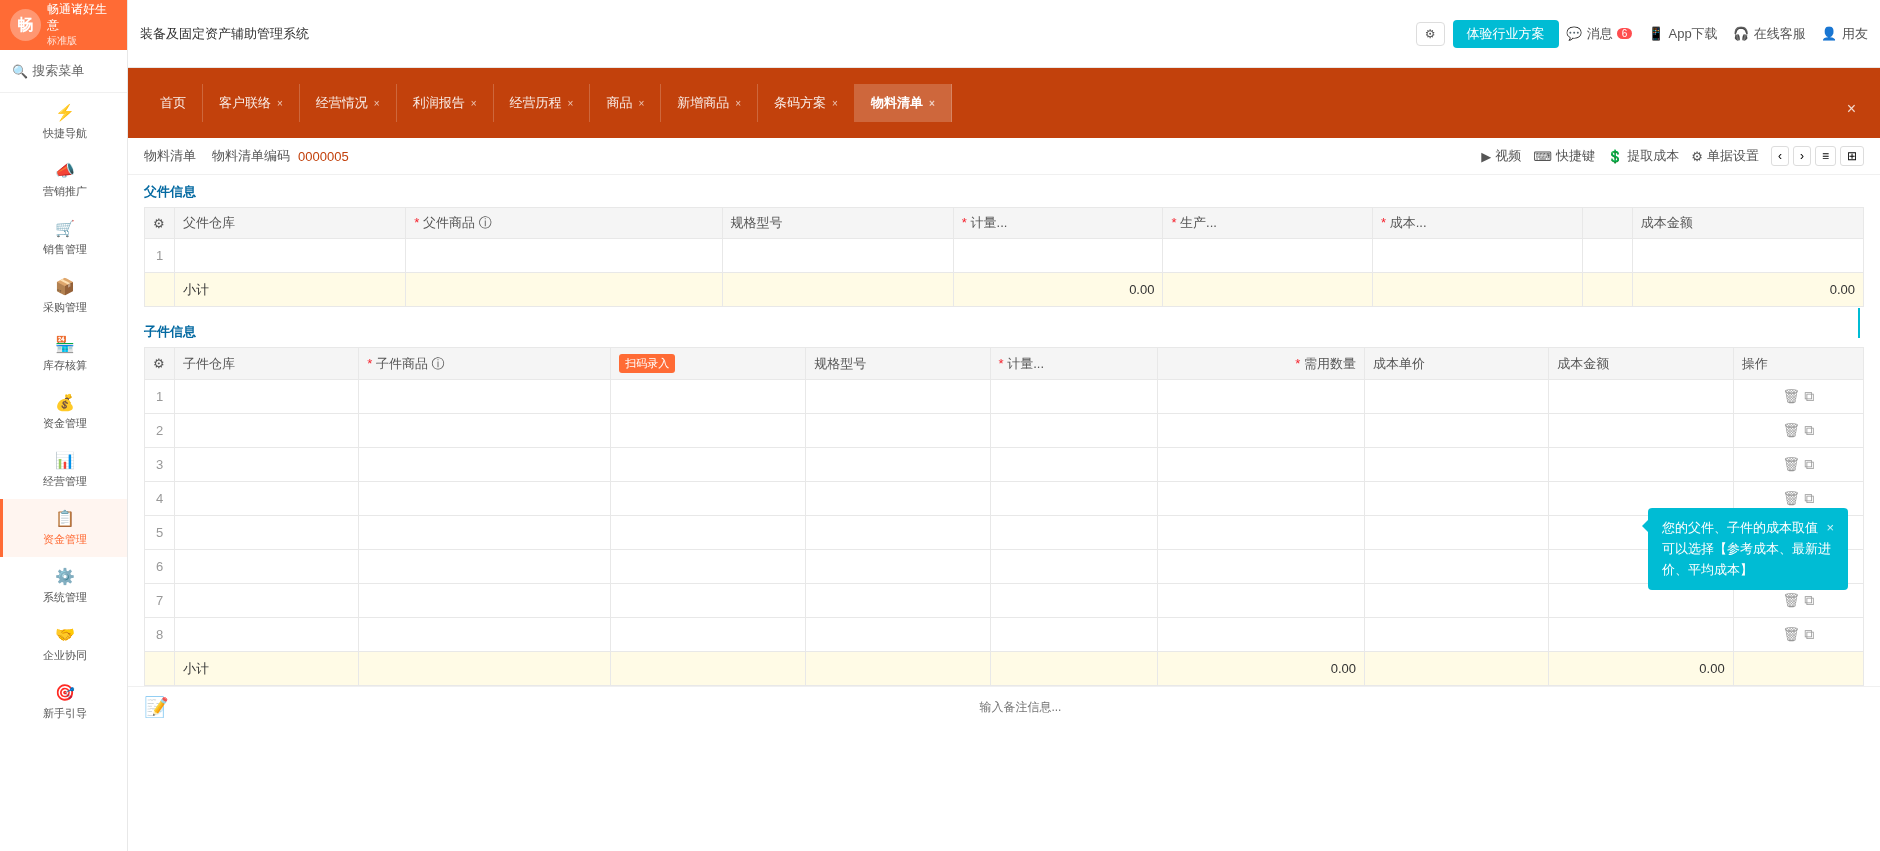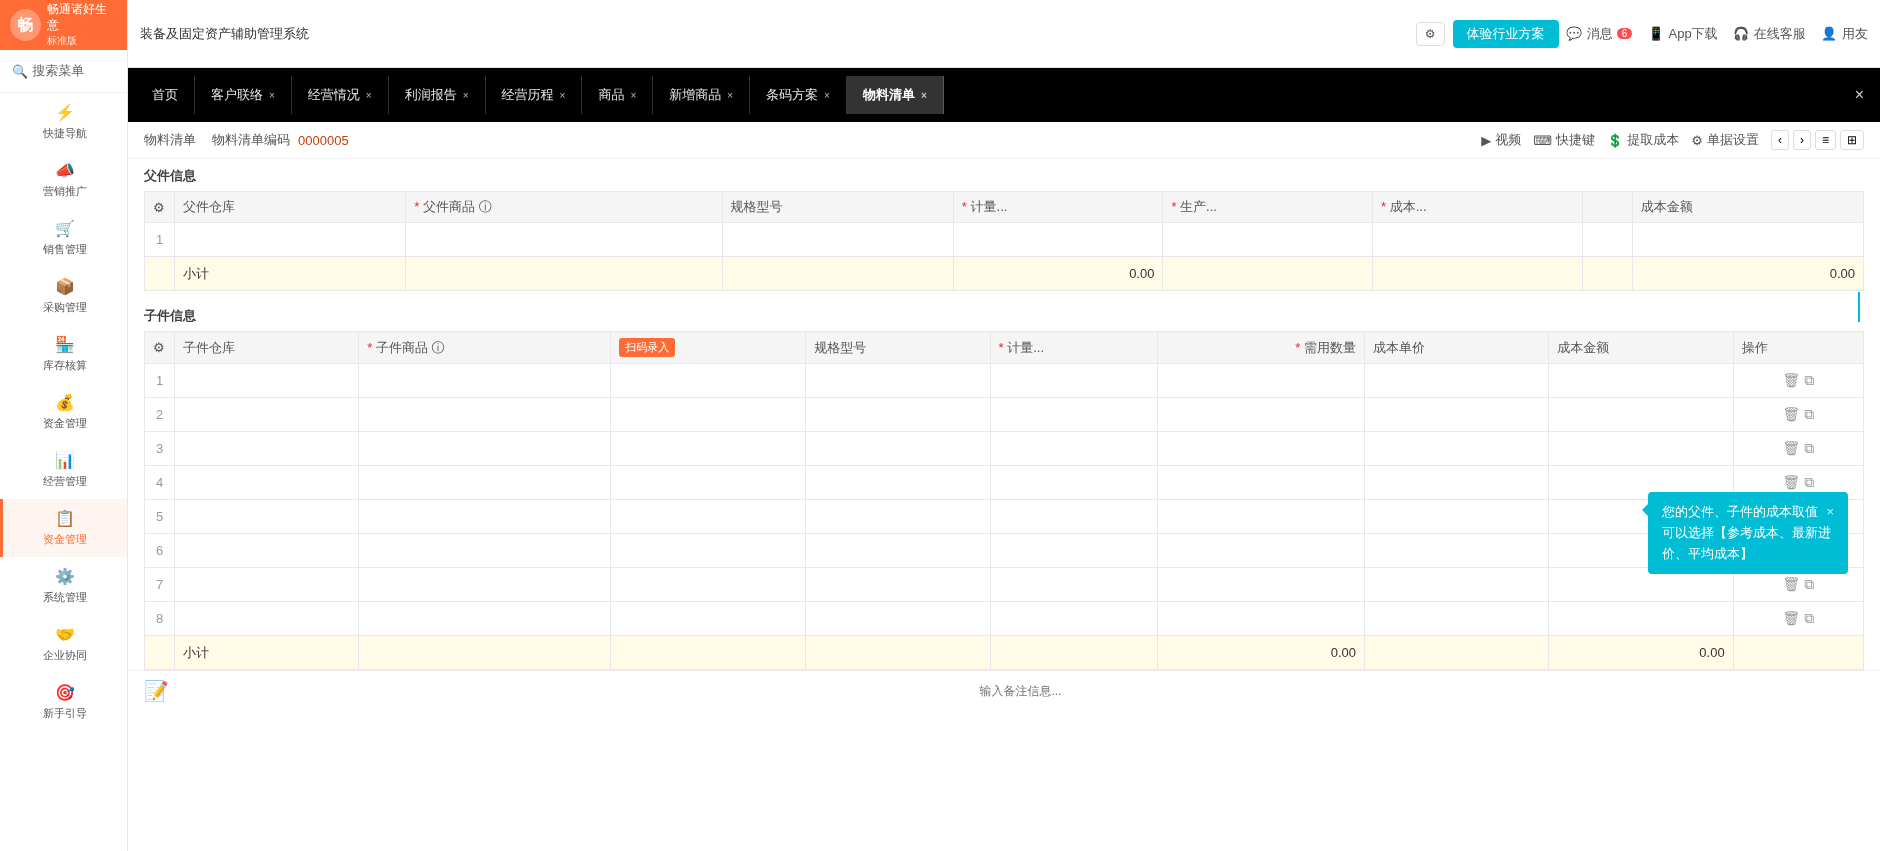--- a/index.html
+++ b/index.html
@@ -85,24 +85,24 @@
     .topbar-experience {
       background: #00bcd4; color: #fff; border: none; border-radius: 4px;
       padding: 5px 14px; cursor: pointer; font-size: 13px;
     }
     .topbar-right { display: flex; align-items: center; gap: 16px; }
     .topbar-right-item { display: flex; align-items: center; gap: 4px; color: #555; cursor: pointer; font-size: 12px; }
     .badge { background: #ff4d4f; color: #fff; border-radius: 10px; padding: 0 5px; font-size: 10px; }
 
     
     .nav-tabs {
-      background: #000000;
-      display: flex;
-      align-items: center;
-      padding: 8px;
+      background: #c2410c;
+      display: flex;
+      align-items: flex-end;
+      padding: 16px;
       min-height: 42px;
     }
     .nav-tab {
       padding: 10px 16px;
       color: rgba(255,255,255,0.9);
       cursor: pointer;
       white-space: nowrap;
       font-size: 13px;
       display: flex;
       align-items: center;
@@ -136,21 +136,21 @@
     .toolbar-item {
       display: flex; align-items: center; gap: 4px;
       color: #555; cursor: pointer; font-size: 12px;
     }
 
     
     .section { padding: 8px 16px 0; }
     .section-title {
       font-size: 13px;
       font-weight: 600;
-      color: #404040;
+      color: #0369a1;
       margin-bottom: 6px;
     }
 
     
     .data-table {
       width: 100%;
       border-collapse: collapse;
       font-size: 12px;
     }
     .data-table th {

